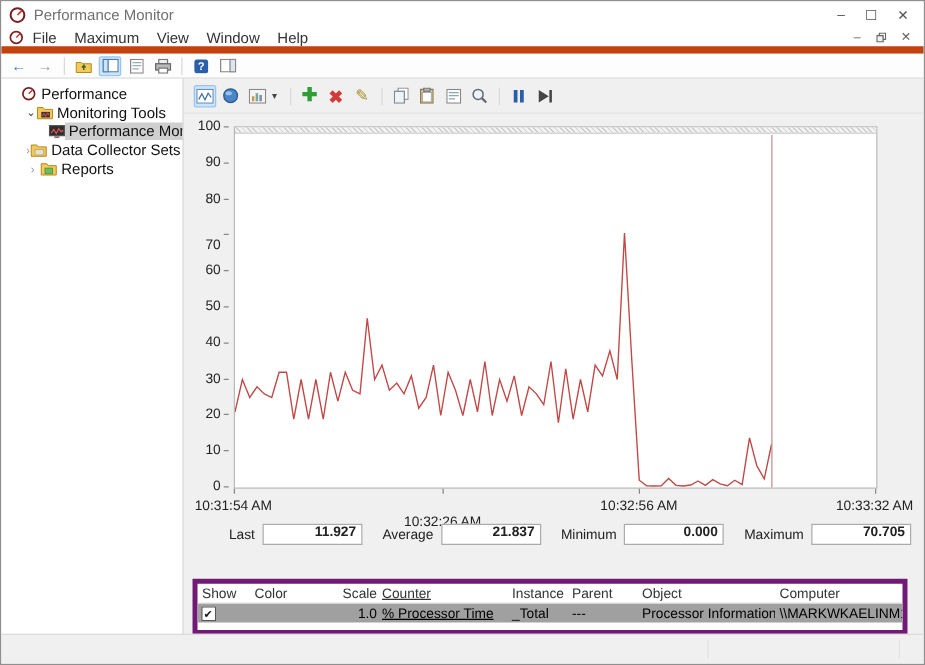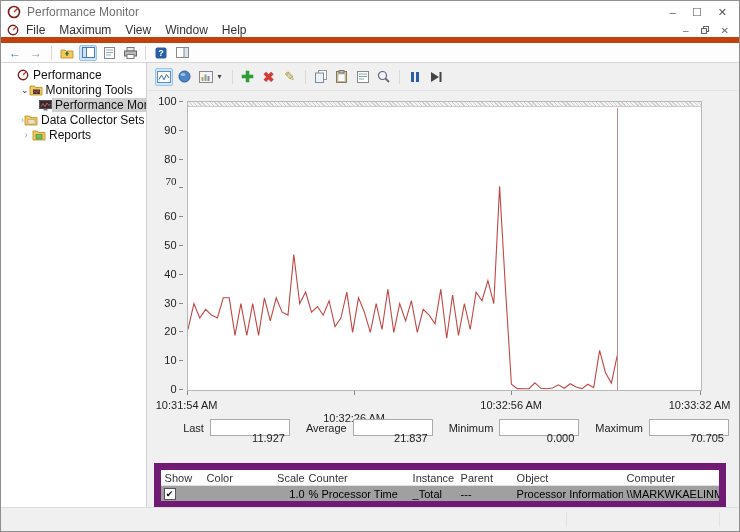--- a/index.html
+++ b/index.html
@@ -72,30 +72,30 @@
   .x-tick-label { position:absolute; transform:translateX(-50%); font-size:11px;
                   color:#222; white-space:nowrap; }
   .x-tick-mark { position:absolute; top:-5px; width:1px; height:4px; background:#888; }
 
   
   .stats { position:absolute; right:10px; top:356px; display:flex; flex-direction:column;
            gap:4px; align-items:flex-end; }
   .stats-row { display:flex; align-items:center; gap:6px; }
   .stat-label { font-size:11px; color:#222; margin-left:10px; }
   .stat-box { width:80px; height:17px; background:#ffffff; border:1px solid #ababab;
-              font-size:11px; color:#222; text-align:right; padding:12px 4px 0 0; }
+              font-size:11px; color:#222; text-align:right; padding:0 4px 0 0;font-weight:bold; }
 
   
   .counter-table { position:absolute; left:7px; top:400px; width:572px; height:45px;
-                   background:#ffffff; border:7px solid #701a75; overflow:hidden; }
+                   background:#ffffff; border:4px solid #701a75; overflow:hidden; }
   .ctr-header { display:flex; height:16px; border-bottom:1px solid #e0e0e0; }
   .ctr-header .cell { font-size:11px; color:#333; padding:2px 0 0 4px; }
   .ctr-row { display:flex; height:15px; background:#a0a0a0; align-items:center; }
   .ctr-row .cell { font-size:11px; color:#000; padding-left:4px; white-space:nowrap; overflow:hidden; }
-  .c-show{width:42px;} .c-color{width:64px;} .c-scale{width:38px;text-align:right;} .c-counter{width:104px;}
+  .c-show{width:42px;} .c-color{width:64px;} .c-scale{width:38px;text-align:right;} .c-counter{width:104px;text-decoration:underline;}
   .c-instance{width:48px;} .c-parent{width:56px;} .c-object{width:110px;} .c-computer{flex:1;}
   .checkbox { width:12px; height:12px; margin-left:3px; background:#ffffff; border:1px solid #555;
               display:flex; align-items:center; justify-content:center; font-size:9px; color:#111; }
   .swatch { width:40px; height:2px; margin-left:6px; }
 
   
   .status-bar { position:absolute; left:0; bottom:0; width:100%; height:24px;
                 background:#f0f0f0; border-top:1px solid #dcdcdc; }
   .status-div { position:absolute; top:4px; bottom:4px; width:1px; background:#e2e2e2; }
 
@@ -321,21 +321,21 @@
           <span class="y-tick-label" style="top: 224.4px;">20</span>
           <span class="y-tick-mark" style="top: 230.4px;"></span>
           <span class="y-tick-label" style="top: 195.6px;">30</span>
           <span class="y-tick-mark" style="top: 201.6px;"></span>
           <span class="y-tick-label" style="top: 166.8px;">40</span>
           <span class="y-tick-mark" style="top: 172.8px;"></span>
           <span class="y-tick-label" style="top: 138px;">50</span>
           <span class="y-tick-mark" style="top: 144px;"></span>
           <span class="y-tick-label" style="top: 109.2px;">60</span>
           <span class="y-tick-mark" style="top: 115.2px;"></span>
-          <span class="y-tick-label" style="top: 74px; font-family: Liberation Serif, serif;">70</span>
+          <span class="y-tick-label" style="top: 89px;">70</span>
           <span class="y-tick-mark" style="top: 86.4px;"></span>
           <span class="y-tick-label" style="top: 51.6px;">80</span>
           <span class="y-tick-mark" style="top: 57.6px;"></span>
           <span class="y-tick-label" style="top: 22.8px;">90</span>
           <span class="y-tick-mark" style="top: 28.8px;"></span>
           <span class="y-tick-label" style="top: -6px;">100</span>
           <span class="y-tick-mark" style="top: 0px;"></span>
         </div>
 
       <div class="plot-area">

